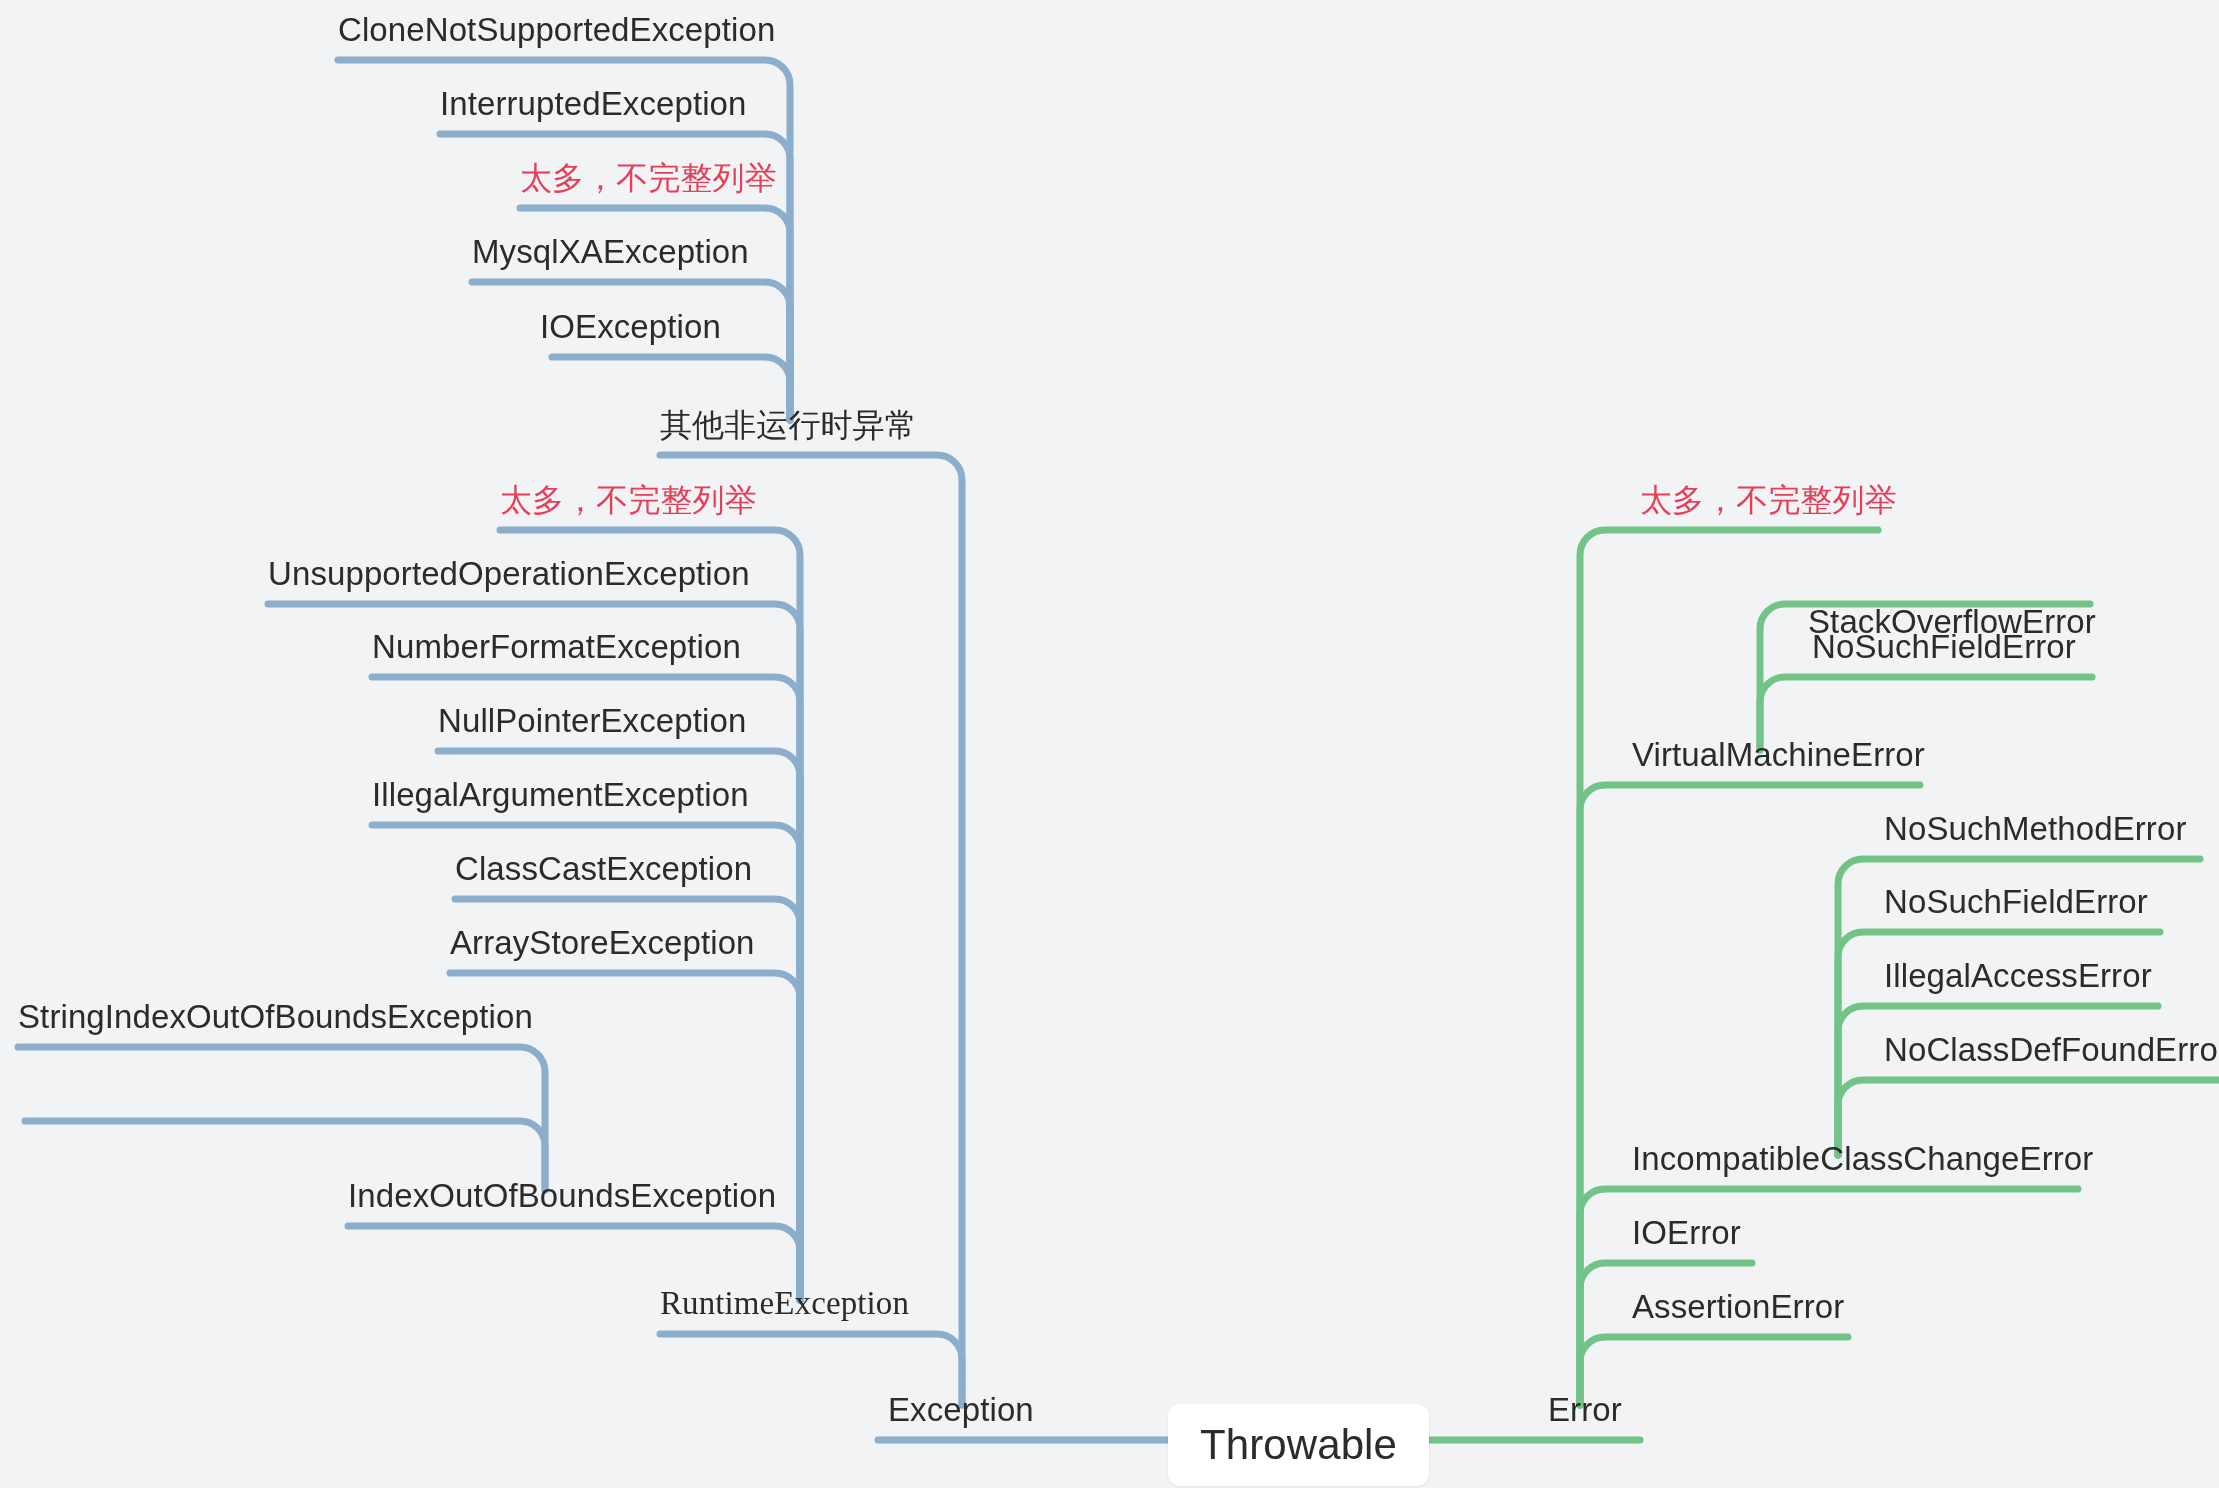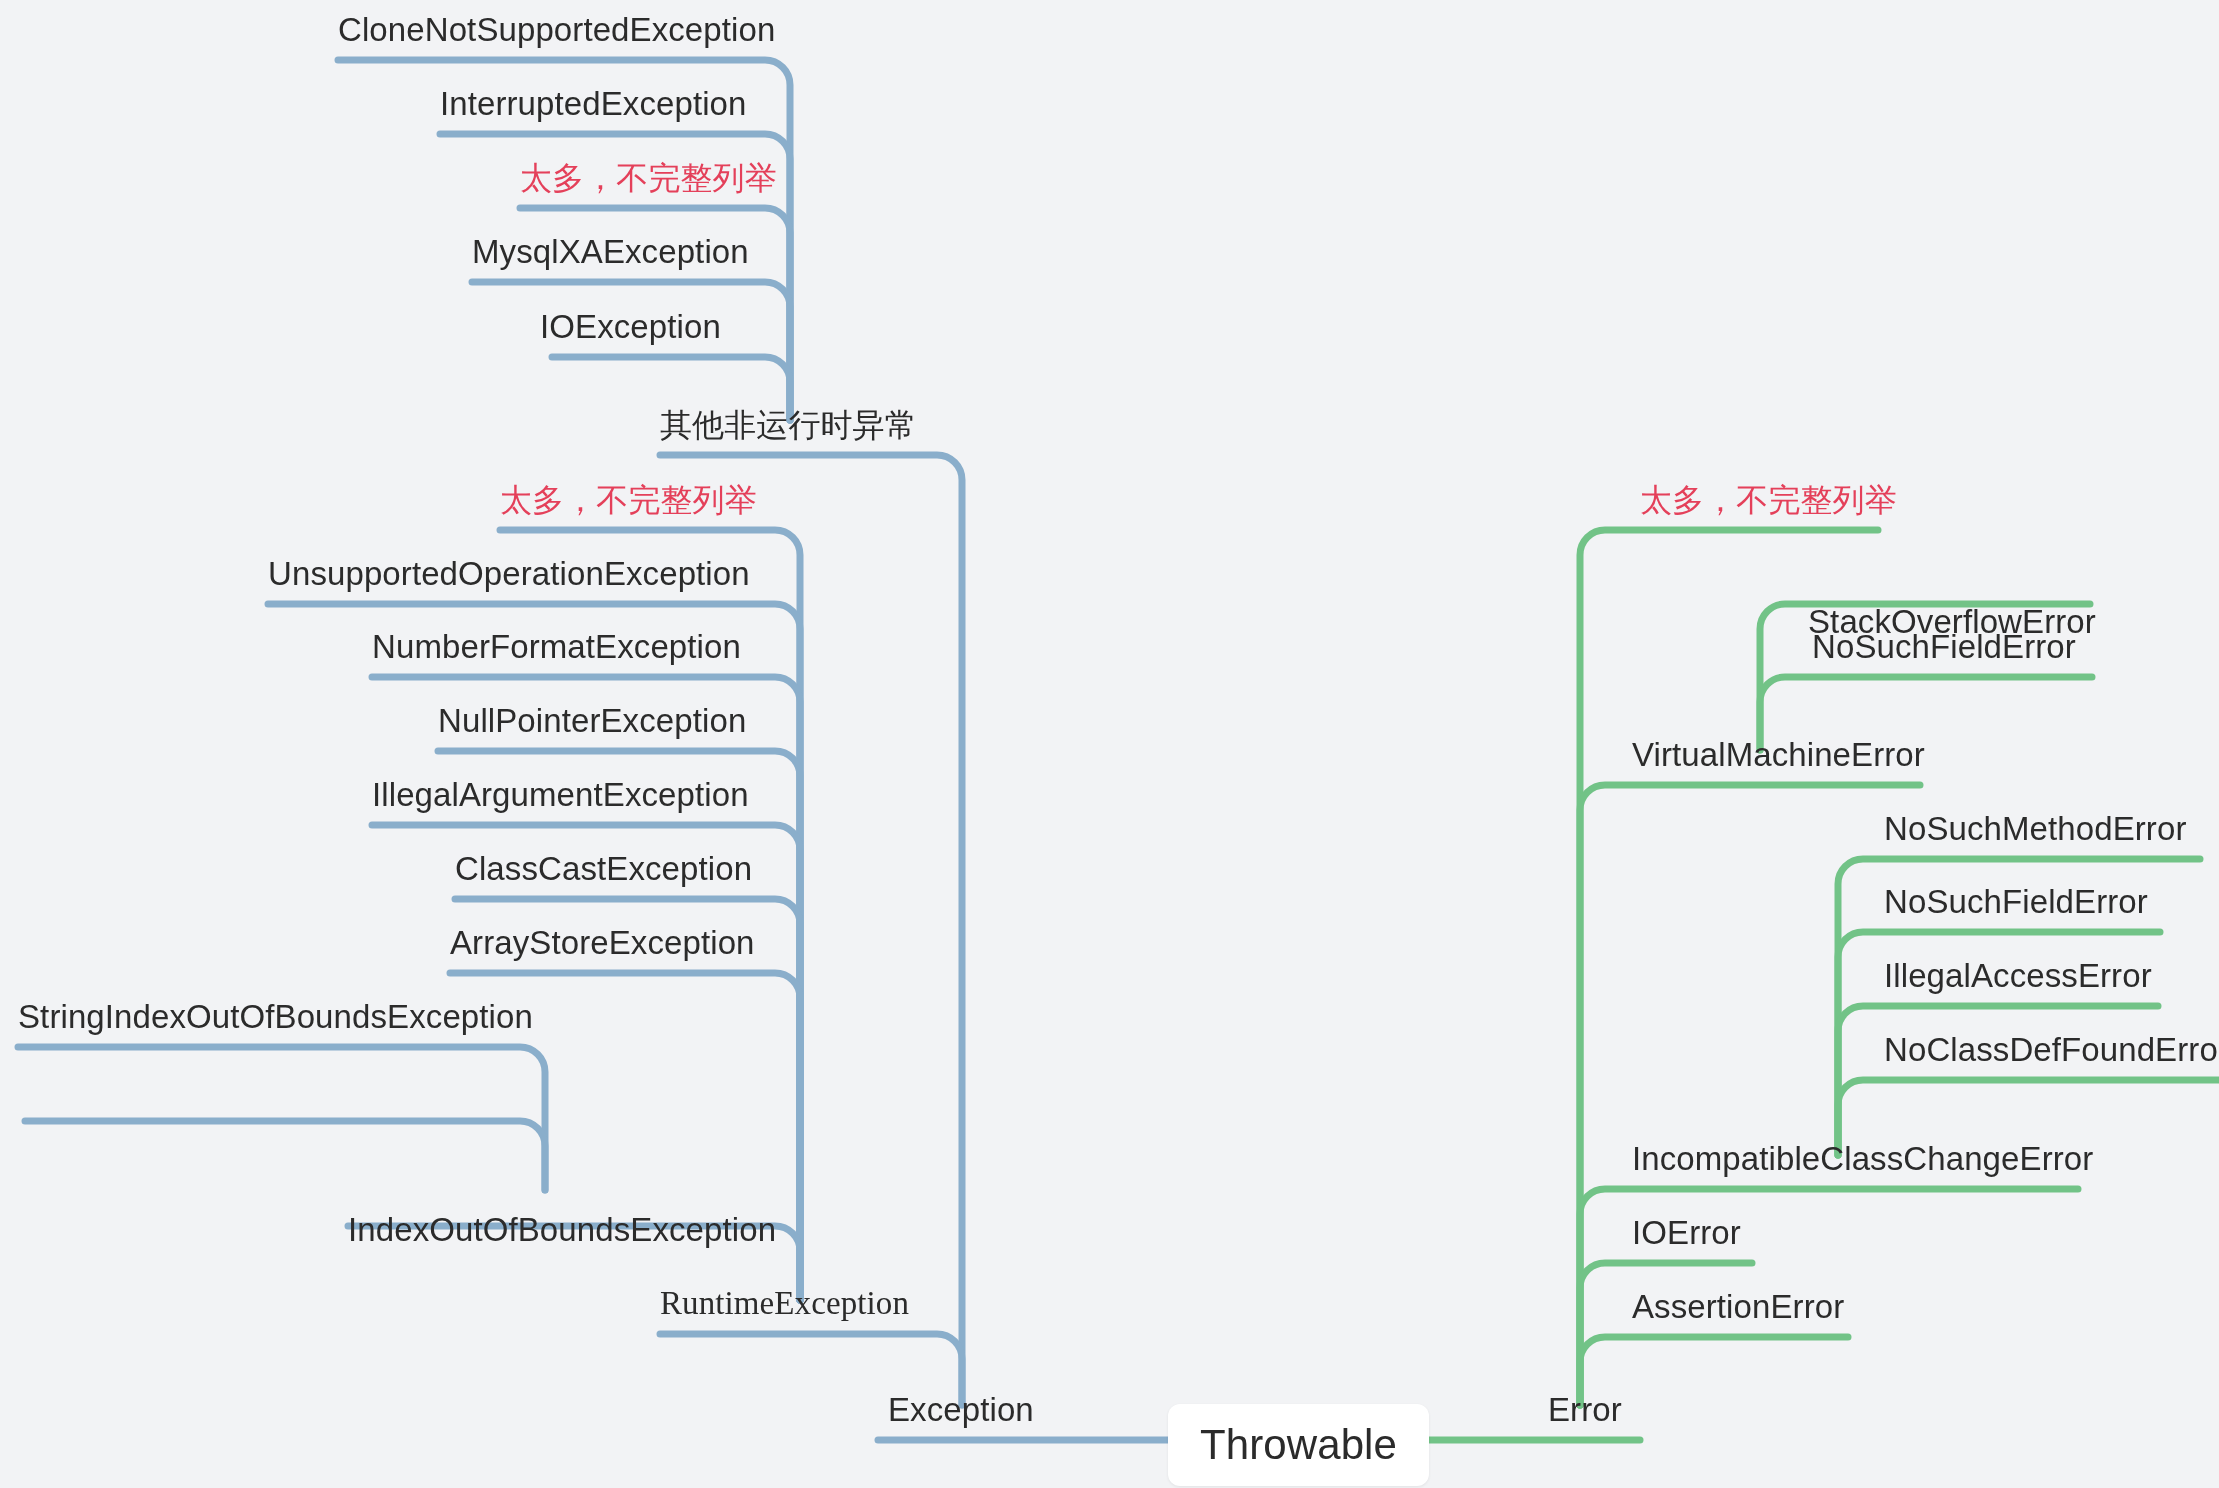--- a/index.html
+++ b/index.html
@@ -109,21 +109,21 @@
 
   <div class="node" style="left:372px;top:811px;">IllegalArgumentException</div>
 
   <div class="node" style="left:455px;top:885px;">ClassCastException</div>
 
   <div class="node" style="left:450px;top:959px;">ArrayStoreException</div>
 
   <div class="node" style="left:18px;top:1033px;">StringIndexOutOfBoundsException</div>
 
 
-  <div class="node" style="left:348px;top:1212px;margin-top:34px;">IndexOutOfBoundsException</div>
+  <div class="node" style="left:348px;top:1212px;">IndexOutOfBoundsException</div>
 
   <div class="node" style="left:660px;top:1320px;font-family:Liberation Serif, serif;">RuntimeException</div>
 
   <div class="node" style="left:888px;top:1426px;">Exception</div>
 
   <div class="node root" style="left:1168px;top:1404px;">Throwable</div>
 
   <div class="node note cn" style="left: 1640px; top: 516px; color: rgb(228, 64, 90);">太多，不完整列举</div>
 
   <div class="node" style="left:1808px;top:593px;margin-top:45px;">StackOverflowError</div>

